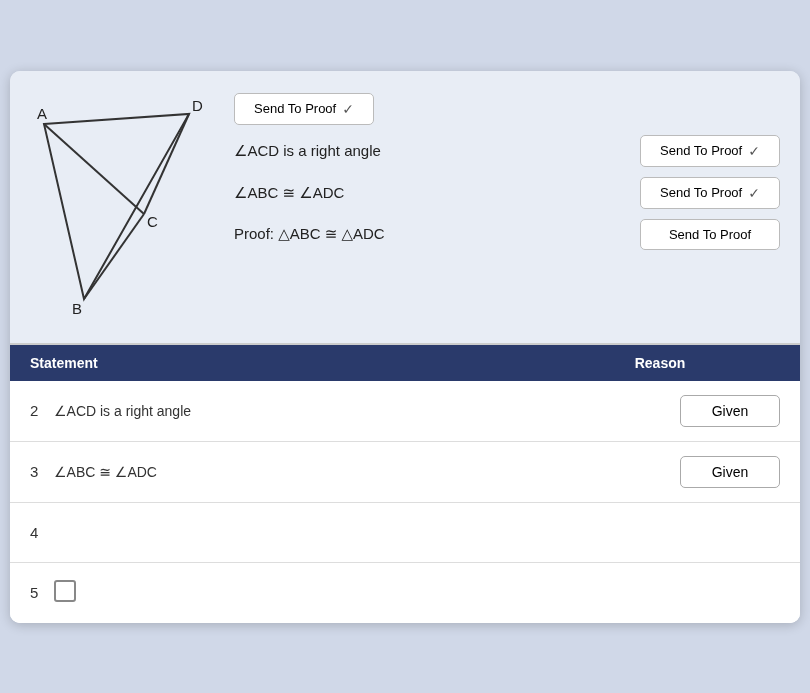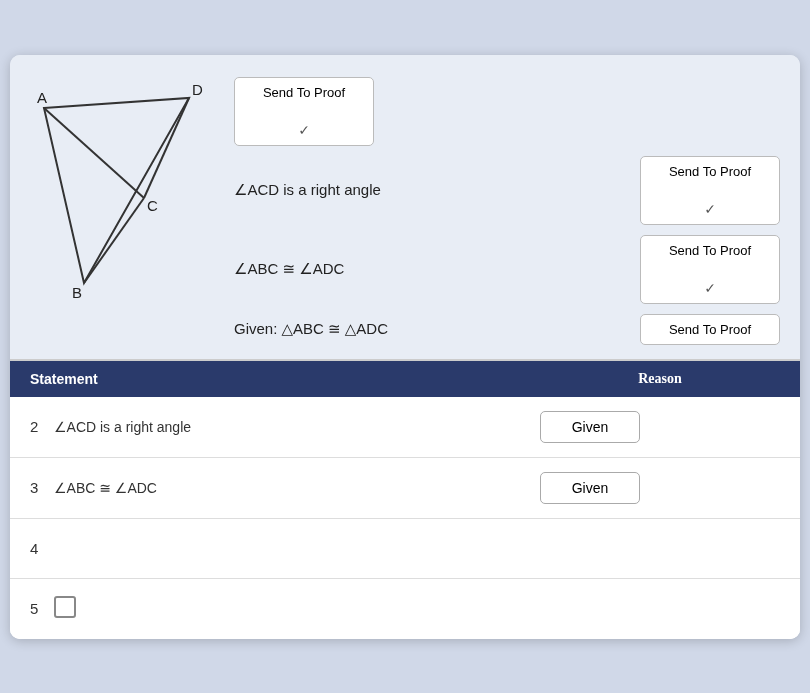--- a/index.html
+++ b/index.html
@@ -61,24 +61,23 @@
     .send-to-proof-btn {
       background: white;
       border: 1.5px solid #bbb;
       border-radius: 5px;
       padding: 7px 14px;
       font-size: 13px;
       cursor: pointer;
       white-space: nowrap;
       display: flex;
       align-items: center;
-      gap: 22px;
+      gap: 6px;
       min-width: 140px;
       justify-content: center;
-      flex-direction: column;
     }
     .send-to-proof-btn .check-mark {
       color: #555;
       font-size: 14px;
     }
 
     
     .proof-table-container {
       margin-top: 4px;
       background: white;
@@ -93,21 +92,20 @@
     .proof-header-statement {
       flex: 1;
       font-size: 14px;
       font-weight: bold;
     }
     .proof-header-reason {
       width: 240px;
       font-size: 14px;
       font-weight: bold;
       text-align: center;
-      font-family: Liberation Serif, serif;
     }
     .proof-row {
       display: flex;
       align-items: center;
       padding: 14px 20px;
       border-bottom: 1px solid #ddd;
       background: white;
       min-height: 60px;
     }
     .proof-row:last-child {
@@ -120,21 +118,21 @@
       font-weight: normal;
     }
     .row-statement {
       flex: 1;
       font-size: 14px;
       color: #333;
     }
     .row-reason {
       width: 240px;
       display: flex;
-      justify-content: flex-start;
+      justify-content: flex-end;
     }
     .reason-box {
       background: white;
       border: 1.5px solid #aaa;
       border-radius: 5px;
       padding: 7px 18px;
       font-size: 14px;
       min-width: 100px;
       text-align: center;
     }
@@ -198,21 +196,21 @@
 
       <div class="given-row">
         <span class="given-text">∠ABC ≅ ∠ADC</span>
         <button class="send-to-proof-btn">
           <span>Send To Proof</span>
           <span class="check-mark">✓</span>
         </button>
       </div>
 
       <div class="given-row">
-        <span class="given-text">Given: △ABC ≅ △ADC</span>
+        <span class="given-text">Proof: △ABC ≅ △ADC</span>
         <button class="send-to-proof-btn">
           <span>Send To Proof</span>
         </button>
       </div>
     </div>
   </div>
 
   <div class="proof-table-container">
 
     <div class="proof-header">

